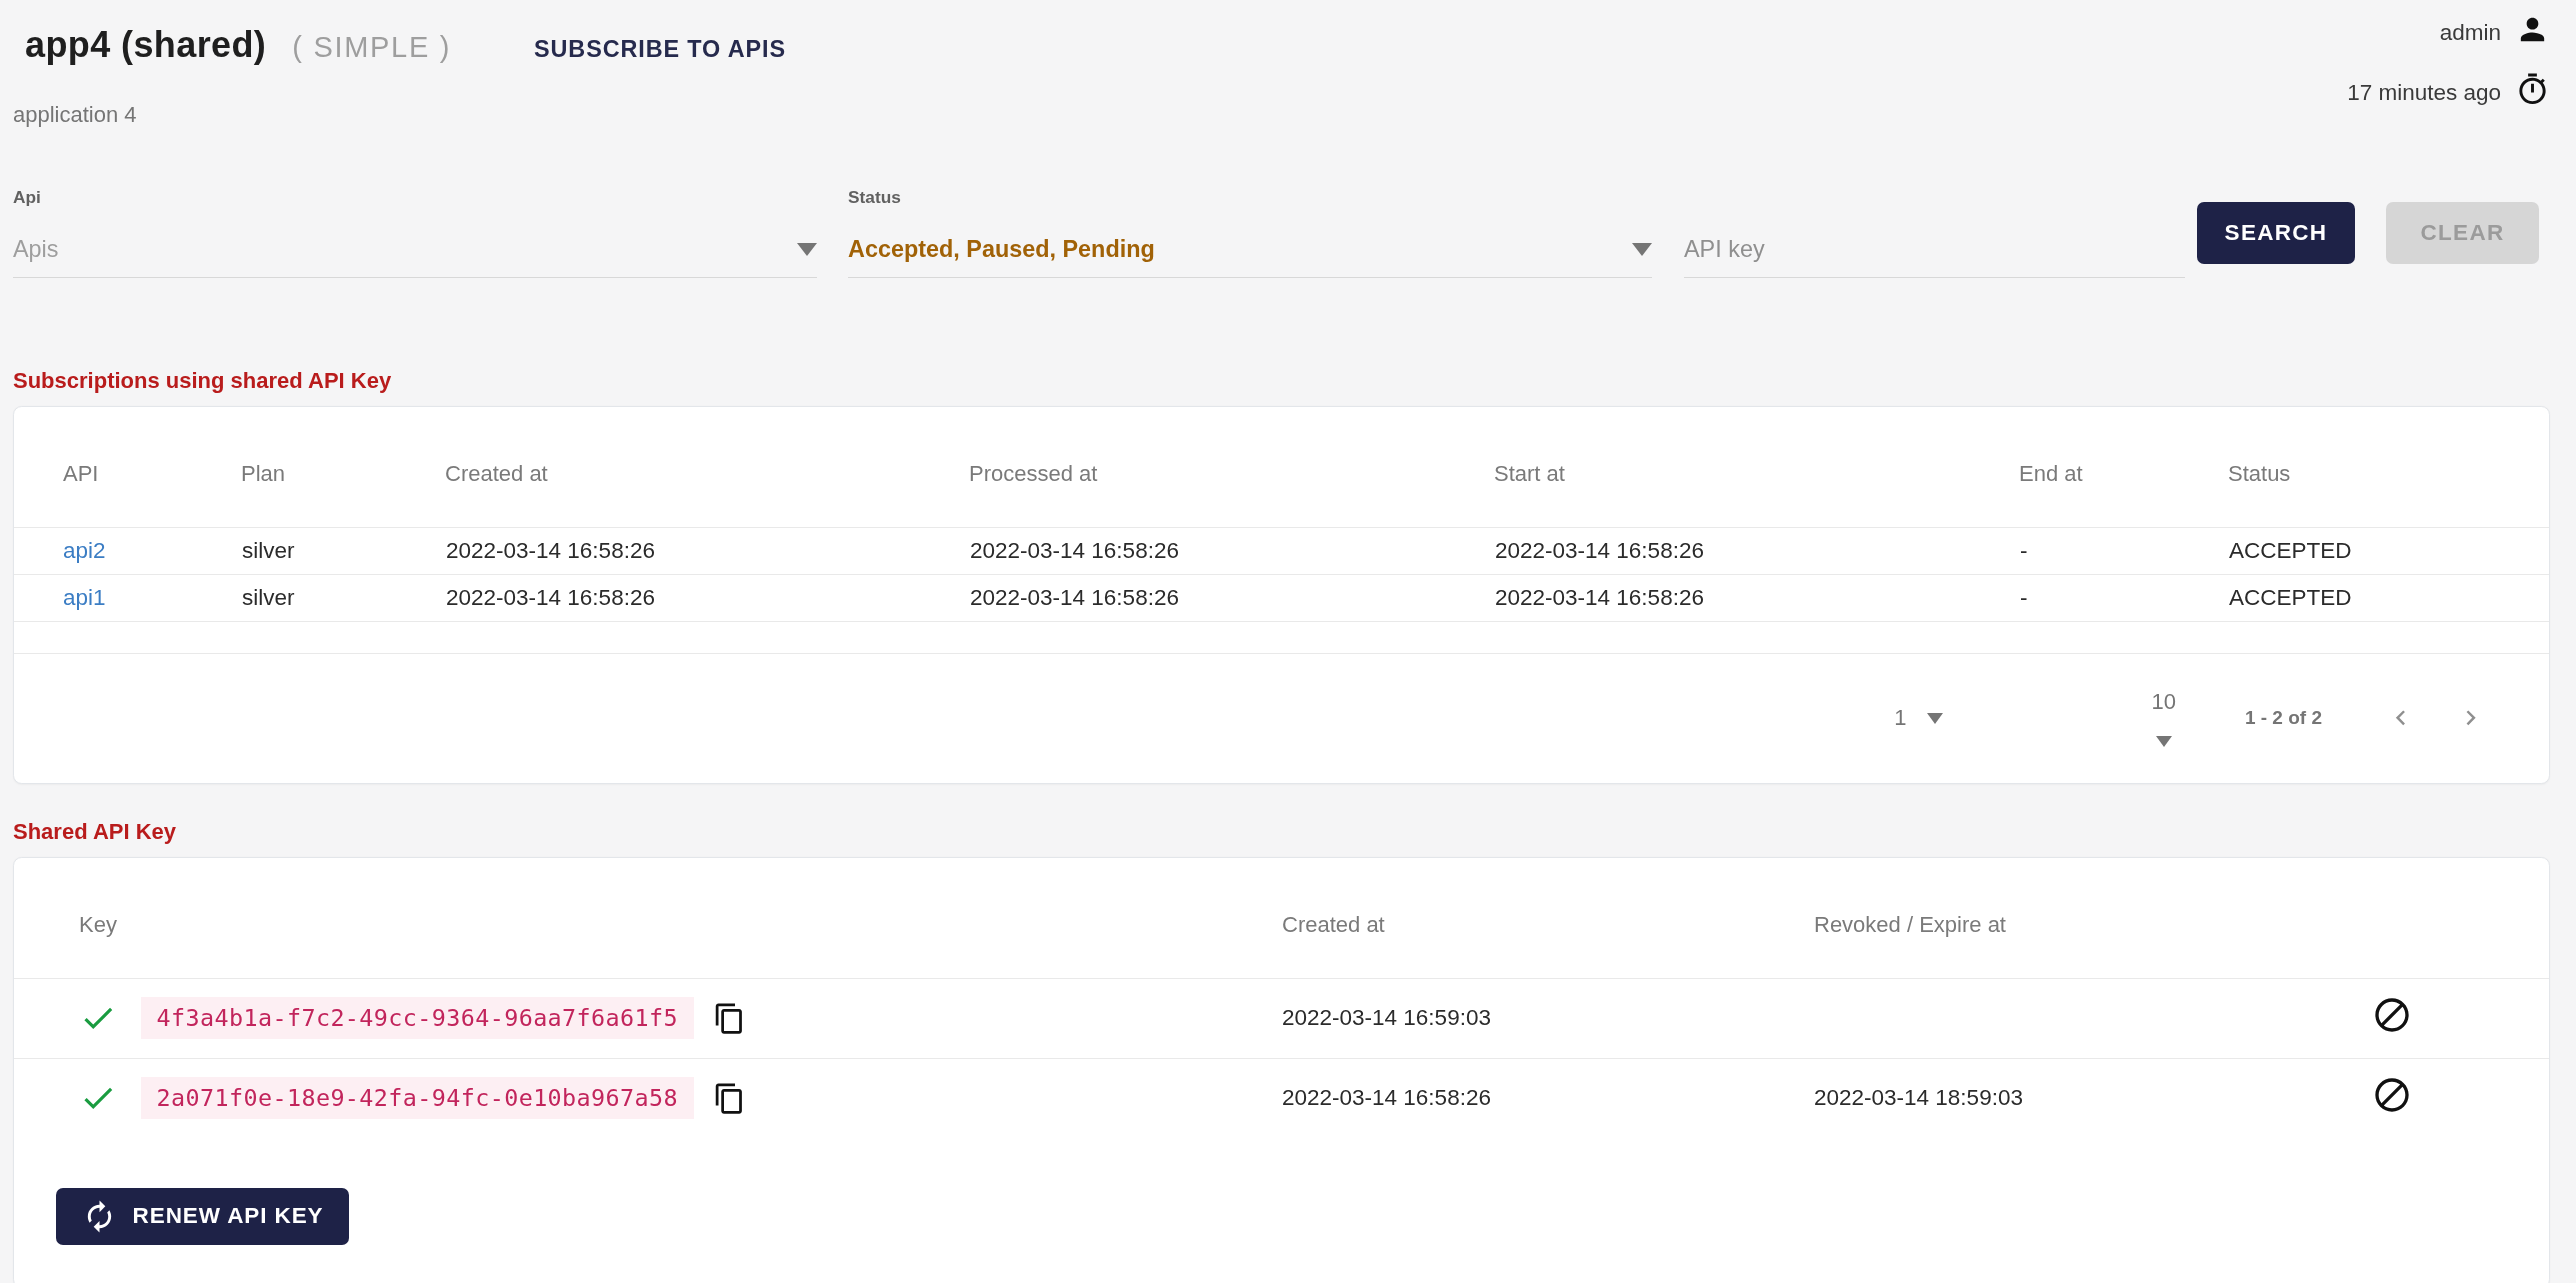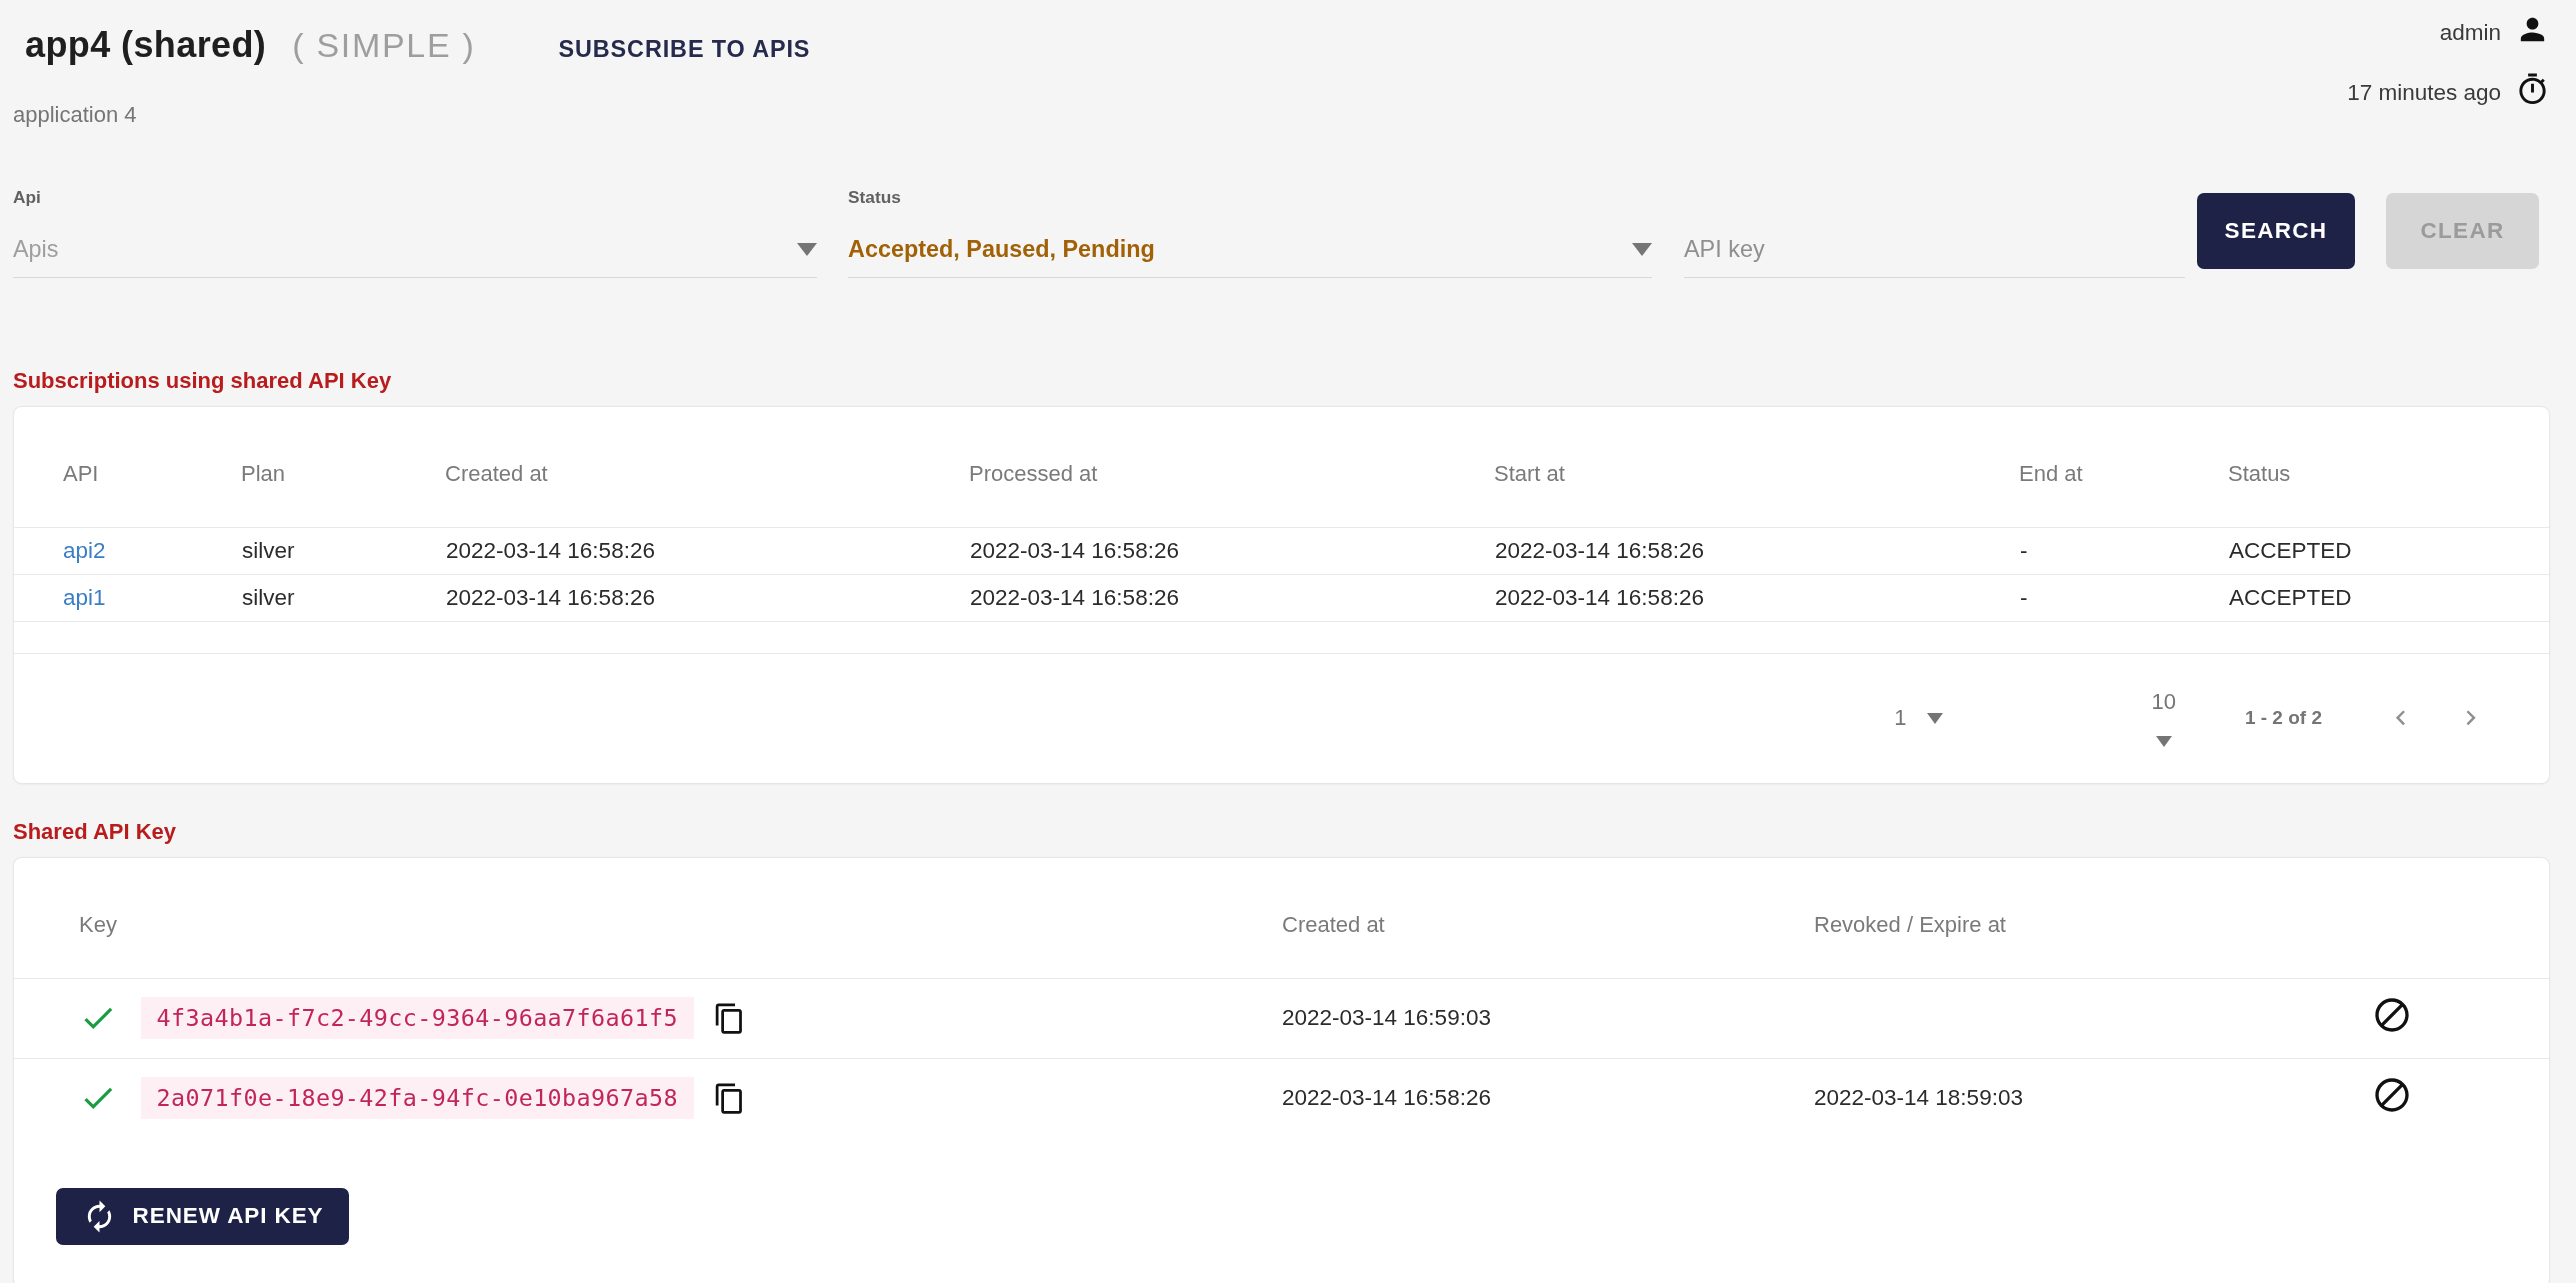--- a/index.html
+++ b/index.html
@@ -10,21 +10,21 @@
     font-family:"Liberation Sans", sans-serif;
     color:#2b2b2b;
     overflow:hidden;
   }
   .page { padding:12px 26px 0 13px; }
 
   
   .header { display:flex; justify-content:space-between; align-items:flex-start; }
   .title-row { display:flex; align-items:baseline; }
   .app-title { font-size:36px; font-weight:bold; color:#1f1f1f; margin:12px; letter-spacing:0.4px; }
-  .app-type  { font-size:34px; color:#9e9e9e; margin-left:14px; letter-spacing:1.7px; }
+  .app-type  { font-size:29px; color:#9e9e9e; margin-left:14px; letter-spacing:1.7px; }
   .subscribe-link { margin-left:83px; font-size:23.4px; font-weight:bold; color:#262a4d;
                     letter-spacing:0.9px; cursor:pointer; text-decoration:none; }
   .app-subtitle { font-size:22px; color:#757575; margin-top:24px; }
 
   .header-right { display:flex; flex-direction:column; align-items:flex-end; }
   .meta-row { display:flex; align-items:center; gap:14px; font-size:22.5px; color:#3a3a3a; }
   .meta-row + .meta-row { margin-top:19px; }
   .meta-row svg { width:35px; height:35px; fill:#111; }
   .user-row { cursor:pointer; }
 
@@ -40,22 +40,22 @@
   .fvalue .ph  { color:#9e9e9e; }
   .fvalue .val { color:#a16207;font-weight:bold; }
   .caret { width:0; height:0; border-left:10.4px solid transparent;
            border-right:10.4px solid transparent; border-top:13px solid #757575; }
   .field-key { padding-top:47px; }
   .field-key input { border:none; outline:none; background:transparent; width:100%;
                      font-size:23.4px; font-family:"Liberation Sans",sans-serif; color:#424242;
                      padding:0; min-height:31px; }
   .field-key input::placeholder { color:#8f8f8f; }
 
-  .btn { height:76px; border:none; border-radius:7px; font-size:22.5px; font-weight:bold;
-         letter-spacing:1.3px; font-family:"Liberation Sans",sans-serif; cursor:pointer; margin-top:6px; }
+  .btn { height:62px; border:none; border-radius:7px; font-size:22.5px; font-weight:bold;
+         letter-spacing:1.3px; font-family:"Liberation Sans",sans-serif; cursor:pointer; margin-top:15px; }
   .btn-search { width:158px; margin-left:12px; background:#1e2247; color:#ffffff; }
   .btn-clear  { width:153px; margin-left:31px; background:#d6d6d6; color:#9b9b9b; cursor:default; }
 
   
   .section-title { font-size:22px; font-weight:bold; color:#b91c1c; }
   .st-1 { margin-top:90px; }
   .st-2 { margin-top:35px; }
   .card { margin-top:12px; background:#ffffff; border:0.9px solid #e3e6ea; border-radius:8.7px;
           box-shadow:0 0.9px 1.7px rgba(0,0,0,0.04); overflow:hidden; }
 

